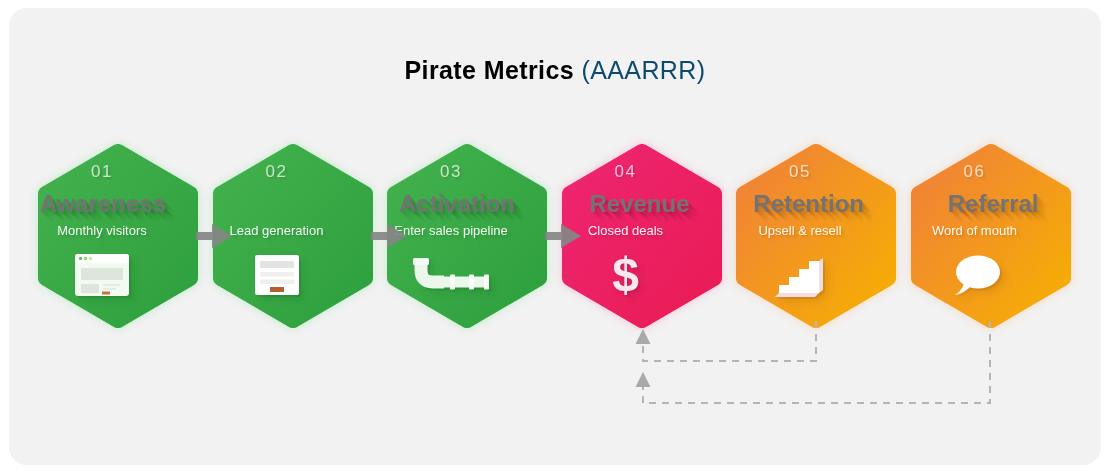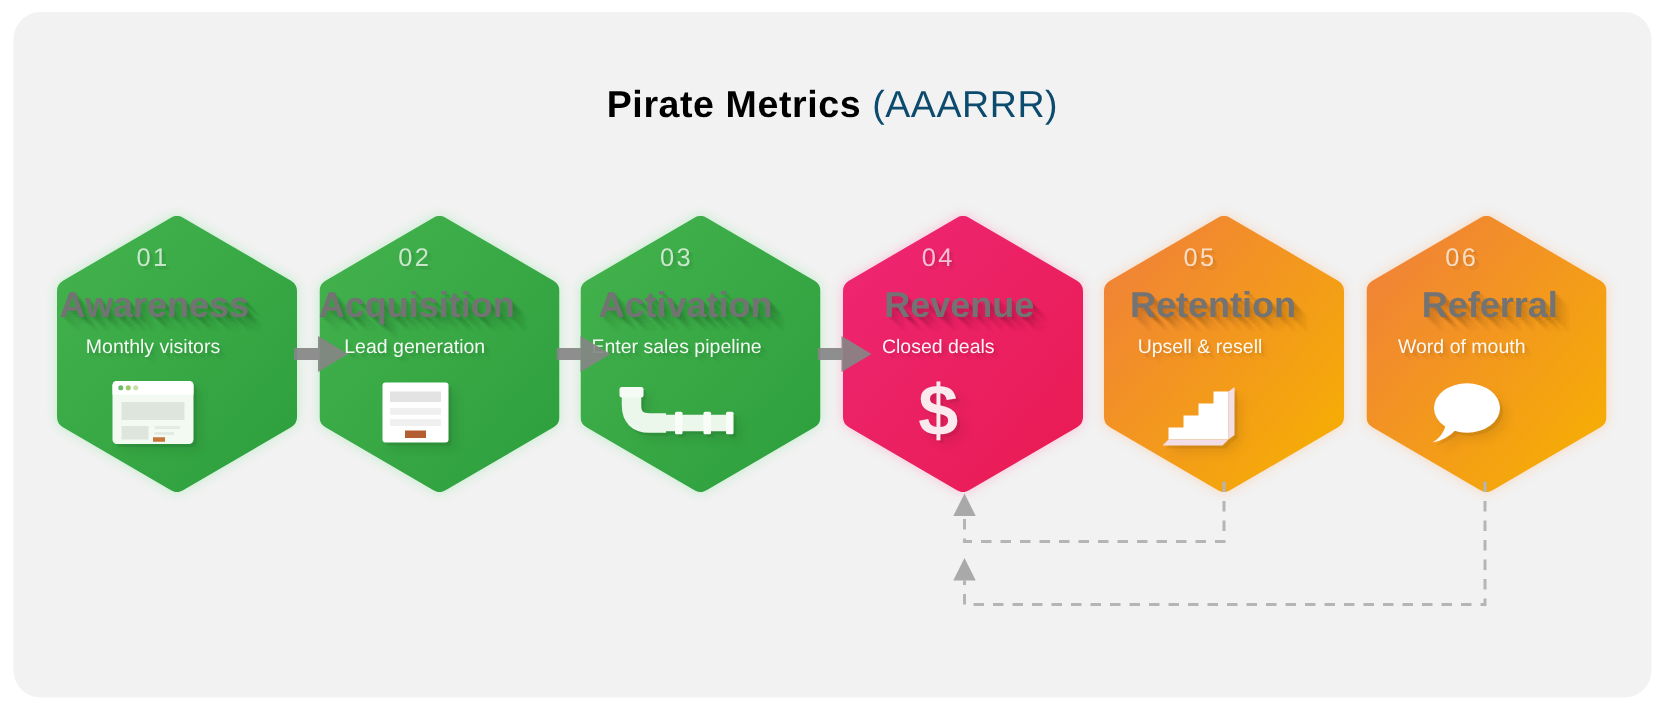--- a/index.html
+++ b/index.html
@@ -82,21 +82,20 @@
     <svg class="hex-svg" viewBox="0 0 160 184" style="filter: drop-shadow(rgba(185, 236, 197, 0.9) 0px 0px 4px);">
       <defs>
         <linearGradient class="hex-grad" x1="0" y1="0" x2="1" y2="1" id="hexgrad1">
           <stop offset="0" stop-color="#43b24d"></stop>
                 <stop offset="1" stop-color="#2d9f3d"></stop>
         </linearGradient>
       </defs>
       <polygon points="80,8 152,50 152,134 80,176 8,134 8,50" stroke-width="16" stroke-linejoin="round" fill="url(#hexgrad1)" stroke="url(#hexgrad1)"></polygon>
     </svg>
     <div class="num">02</div>
-    <div class="name">Acquisition</div>
     <div class="sub">Lead generation</div>
     <div class="icon">
             <svg width="46" height="42" viewBox="0 0 46 42">
               <rect x="1" y="1" width="44" height="40" rx="2" fill="#ffffff"></rect>
               <rect x="6" y="7" width="34" height="7" fill="#e3e3e3"></rect>
               <rect x="6" y="18" width="34" height="4.5" fill="#f0f0f0"></rect>
               <rect x="6" y="25.5" width="34" height="4.5" fill="#f0f0f0"></rect>
               <rect x="16" y="33" width="14" height="5" fill="#b35f31"></rect>
             </svg>
           </div>

